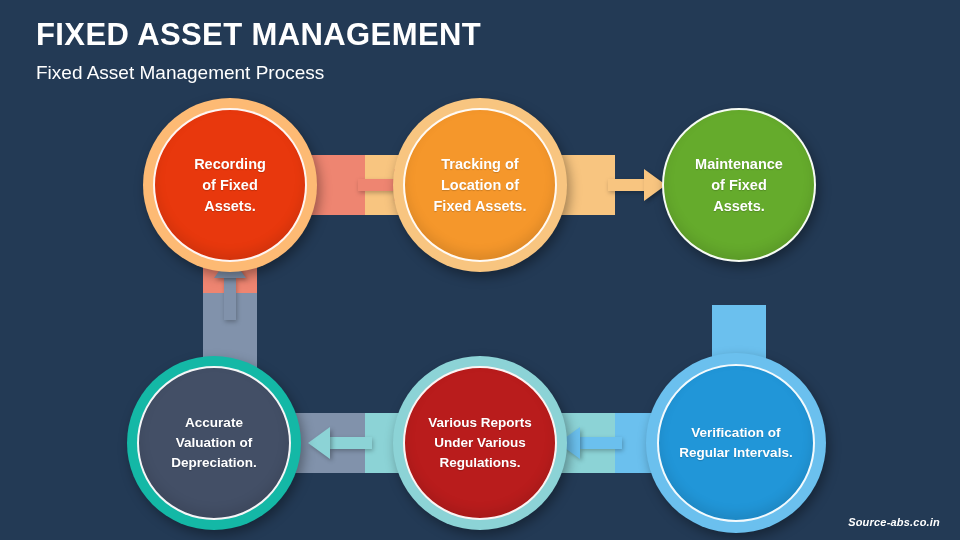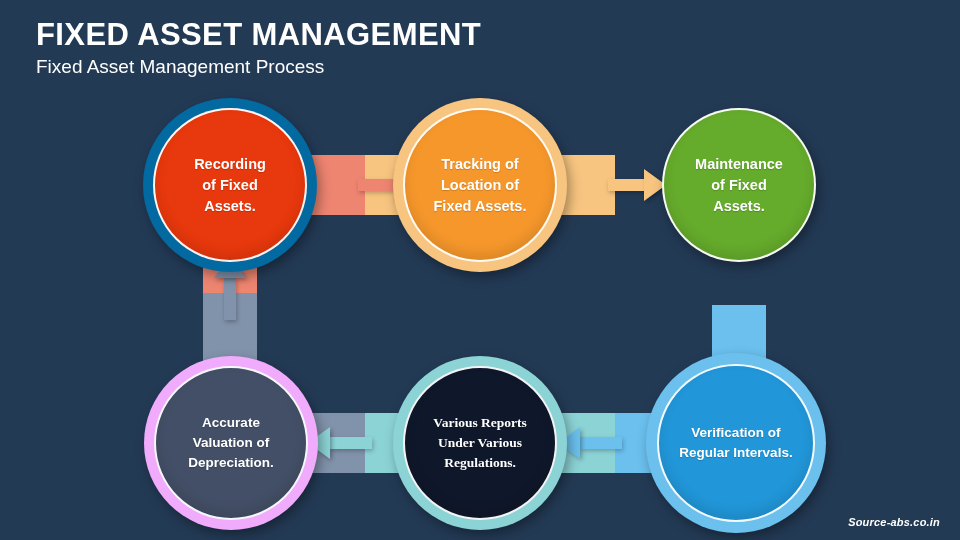--- a/index.html
+++ b/index.html
@@ -40,20 +40,21 @@
     letter-spacing: 0.4px;
     line-height: 38px;
     white-space: nowrap;
   }
 
   #page-subtitle {
     font-size: 19px;
     font-weight: normal;
     color: #FFFFFF;
     line-height: 26px;
+    margin-top: 6px;
     white-space: nowrap;
   }
 
   
   #source-label {
     position: absolute;
     right: 20px;
     bottom: 12px;
     font-size: 11px;
     font-weight: bold;
@@ -181,21 +182,21 @@
   <div class="connector vertical" style="left:203px; top:185px; width:54px; height:215px;">
     <div class="conn-half" style="background:#EE8571;"></div>
     <div class="conn-half" style="background:#8192AB;"></div>
     <div class="conn-shaft" style="left:21px; top:93px; width:12px; height:42px; background:#8192AB;"></div>
     <div class="conn-arrow" style="left:11px; top:71px;
                 border-left:16px solid transparent;
                 border-right:16px solid transparent;
                 border-bottom:22px solid #8192AB;"></div>
   </div>
 
-  <div class="node" style="left:143px; top:98px; width:174px; height:174px; background:#0369a1;">
+  <div class="node" style="left:143px; top:98px; width:174px; height:174px; background:#fdba74;">
     <div class="node-inner" style="width:154px; height:154px; background:#E8380D;">
       <div class="node-label">
         <div>Recording</div>
         <div>of Fixed</div>
         <div>Assets.</div>
       </div>
     </div>
   </div>
 
   <div class="node" style="left:393px; top:98px; width:174px; height:174px; background:#F8C580;align-items:center;">
@@ -221,30 +222,30 @@
   <div class="node" style="left:646px; top:353px; width:180px; height:180px; background:#6BC0EE;">
     <div class="node-inner" style="width:158px; height:158px; background:#2196D8;">
       <div class="node-label small">
         <div>Verification of</div>
         <div>Regular Intervals.</div>
       </div>
     </div>
   </div>
 
   <div class="node" style="left:393px; top:356px; width:174px; height:174px; background:#8CD3D6;">
-    <div class="node-inner" style="width:154px; height:154px; background:#0f172a;font-family:Liberation Serif, serif;">
+    <div class="node-inner" style="width:154px; height:154px; background:#b91c1c;">
       <div class="node-label small">
         <div>Various Reports</div>
         <div>Under Various</div>
         <div>Regulations.</div>
       </div>
     </div>
   </div>
 
-  <div class="node" style="left:144px; top:356px; width:174px; height:174px; background:#f0abfc;align-items:center;">
+  <div class="node" style="left:127px; top:356px; width:174px; height:174px; background:#14b8a6;align-items:center;">
     <div class="node-inner" style="width:154px; height:154px; background:#434F66;">
       <div class="node-label small">
         <div>Accurate</div>
         <div>Valuation of</div>
         <div>Depreciation.</div>
       </div>
     </div>
   </div>
 
   <div id="source-label">Source-abs.co.in</div>

